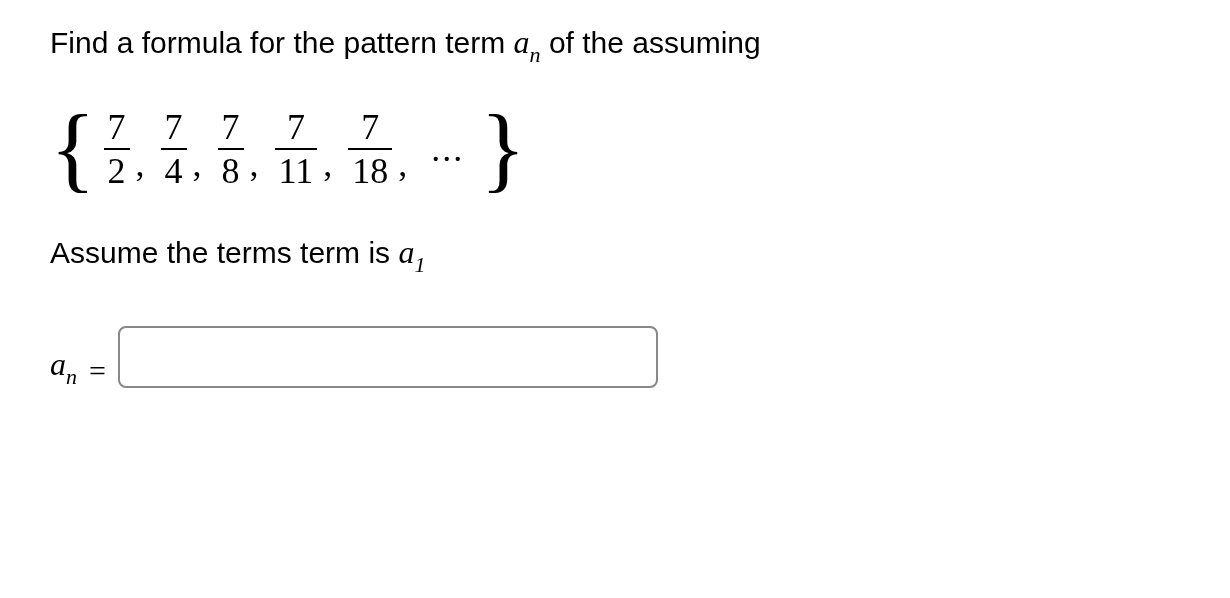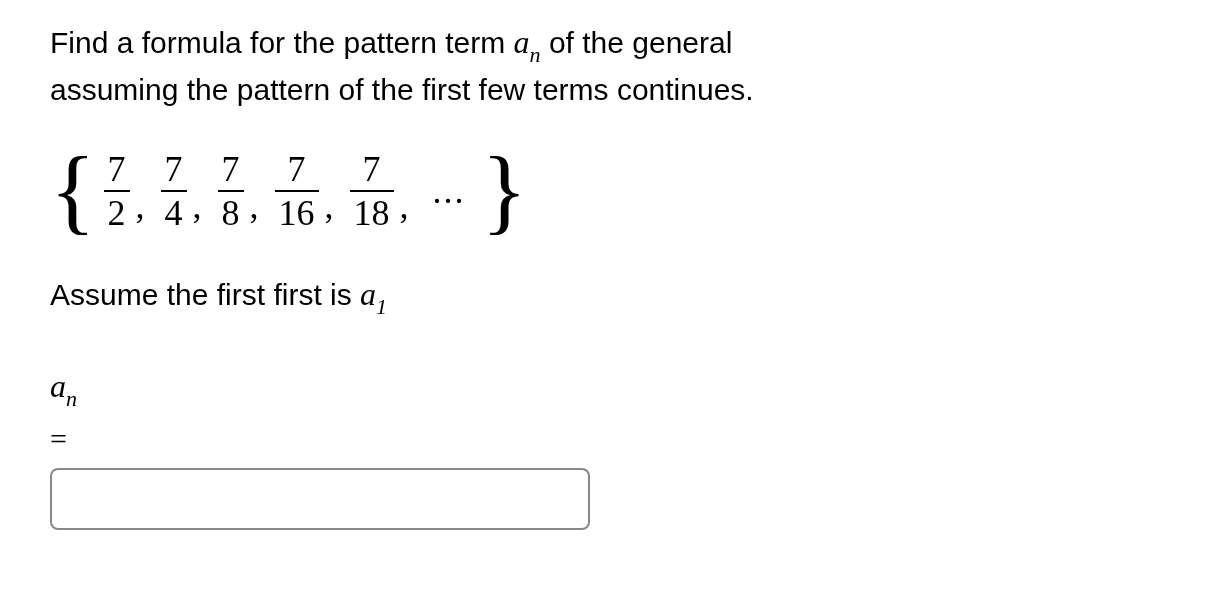--- a/index.html
+++ b/index.html
@@ -79,45 +79,43 @@
     .dots {
       font-size: 36px;
       margin: 0 8px;
       letter-spacing: 2px;
     }
     .assume-text {
       margin-bottom: 50px;
     }
     .answer-row {
       display: flex;
-      align-items: flex-start;
+      align-items: flex-end;
       gap: 12px;
-      flex-direction: column;
     }
     .equals {
       font-family: "Times New Roman", Georgia, serif;
       font-size: 30px;
     }
     .answer-input {
       width: 540px;
       height: 62px;
       border: 2px solid #888;
       border-radius: 8px;
       background: #fff;
       font-size: 28px;
       padding: 0 12px;
       font-family: "Times New Roman", Georgia, serif;
     }
   </style>
 </head>
 <body>
 
 <div class="question-text">
-  <span>Find a formula for the pattern term </span><span class="math-var">a</span><span class="subscript">n</span><span> of the general</span><br>
-  <span>assuming the pattern of the first few terms continues.</span>
+  <span>Find a formula for the pattern term </span><span class="math-var">a</span><span class="subscript">n</span><span> of the assuming</span><br>
 </div>
 
 <div class="sequence-row">
   <span class="brace brace-left">{</span>
   <span class="seq-inner">
     <span class="fraction">
       <span class="num">7</span>
       <span class="den">2</span>
     </span>
     <span class="comma">,</span>
@@ -126,35 +124,35 @@
       <span class="den">4</span>
     </span>
     <span class="comma">,</span>
     <span class="fraction">
       <span class="num">7</span>
       <span class="den">8</span>
     </span>
     <span class="comma">,</span>
     <span class="fraction">
       <span class="num">7</span>
-      <span class="den">16</span>
+      <span class="den">11</span>
     </span>
     <span class="comma">,</span>
     <span class="fraction">
       <span class="num">7</span>
       <span class="den">18</span>
     </span>
     <span class="comma">,</span>
     <span class="dots">...</span>
   </span>
   <span class="brace brace-right">}</span>
 </div>
 
 <div class="assume-text">
-  <span>Assume the first first is </span><span class="math-var">a</span><span class="subscript">1</span>
+  <span>Assume the terms term is </span><span class="math-var">a</span><span class="subscript">1</span>
 </div>
 
 <div class="answer-row">
   <span>
     <span class="math-var">a</span><span class="subscript">n</span>
   </span>
   <span class="equals">=</span>
   <input type="text" class="answer-input" value="" style="">
 </div>
 

